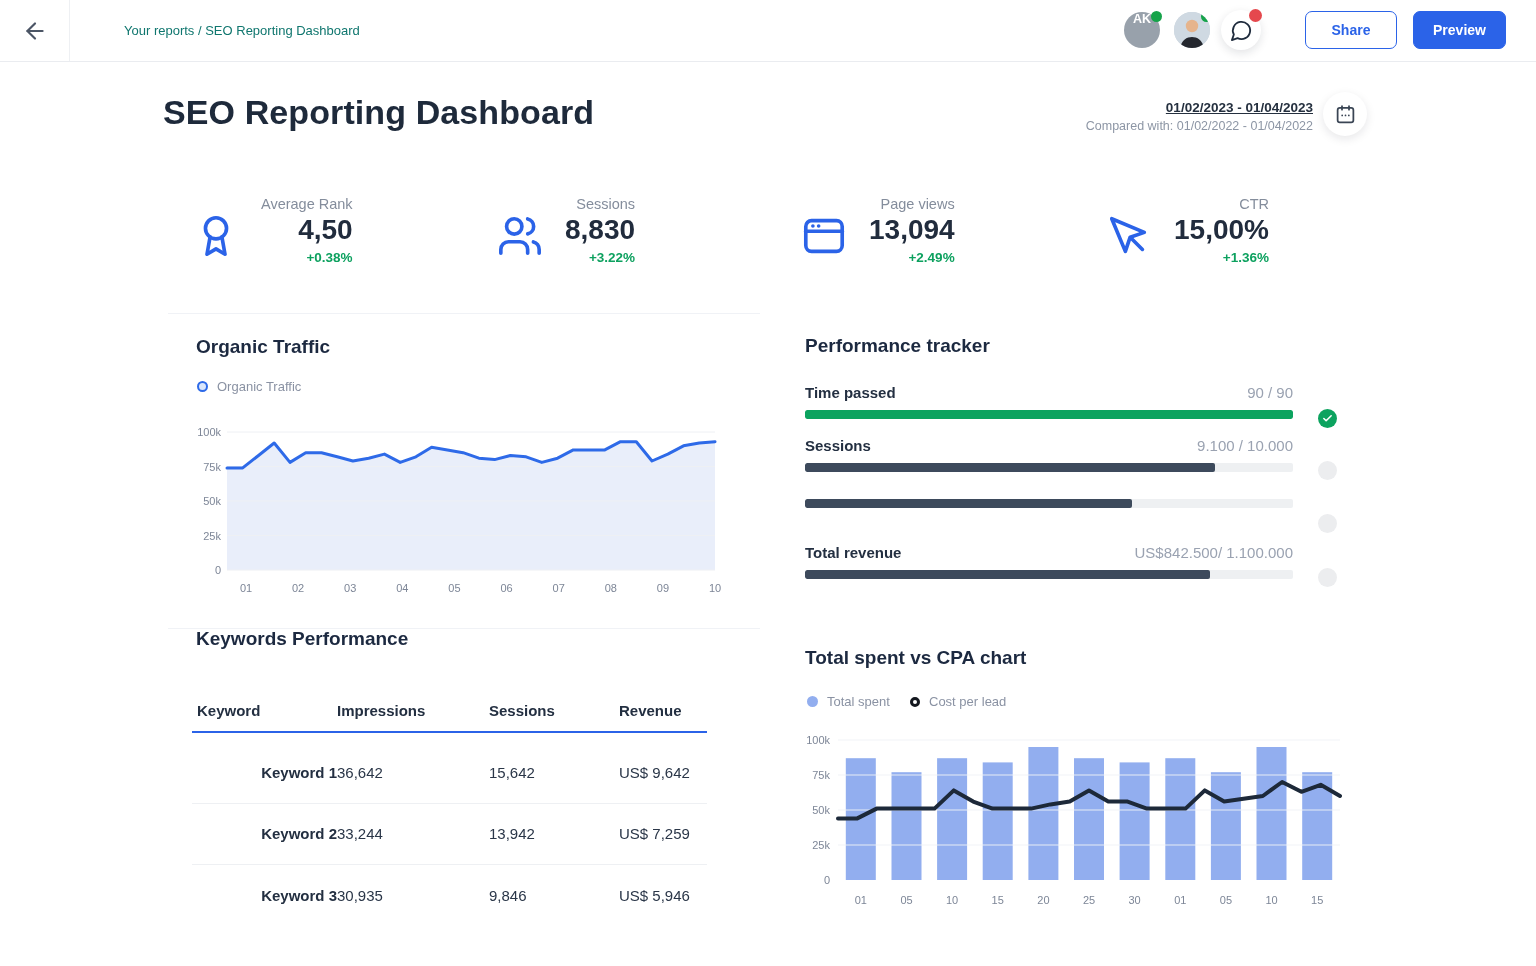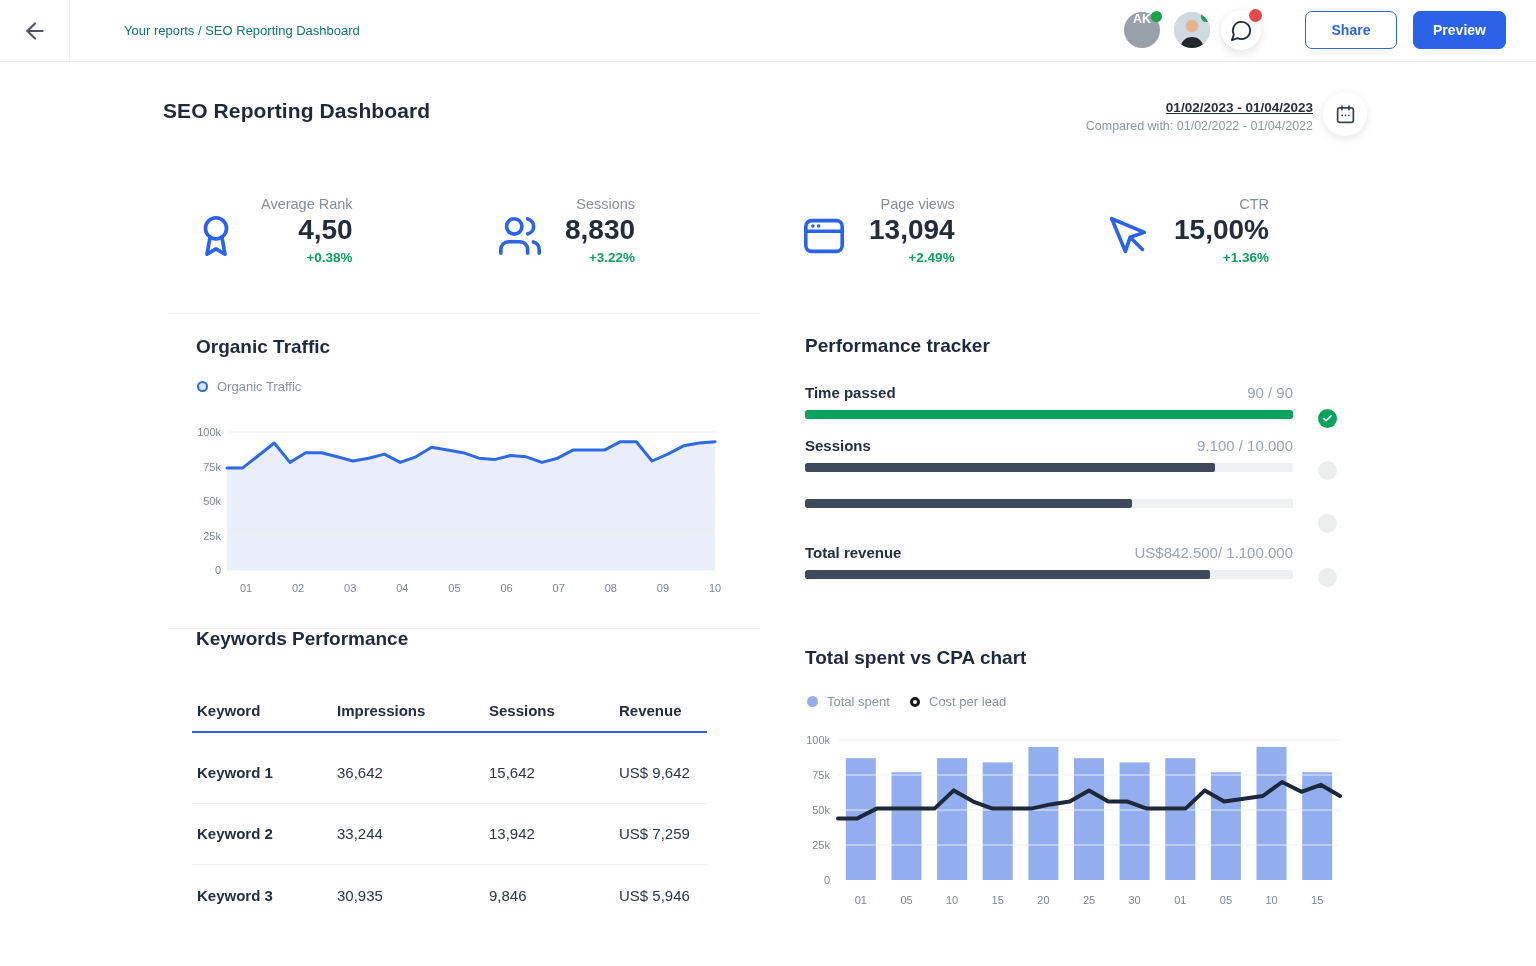--- a/index.html
+++ b/index.html
@@ -15,21 +15,21 @@
   .avatar-ak { left:1124px; background:#98a1ab; color:#fff; font-size:12.5px; font-weight:700; display:flex; justify-content:center; }
   .avatar-photo { left:1174px; overflow:hidden; background:#cdd6de; }
   .presence { position:absolute; top:-1px; right:-2px; width:11px; height:11px; border-radius:50%; background:#16a34a; }
   .chat-wrap { position:absolute; left:1221px; top:10px; width:40px; height:40px; border-radius:50%; background:#fff; box-shadow:0 3px 10px rgba(16,24,40,.12); display:flex; align-items:center; justify-content:center; cursor:pointer; }
   .chat-dot { position:absolute; top:-1px; right:-1px; width:13px; height:13px; border-radius:50%; background:#e5484d; }
   .btn { position:absolute; top:11px; height:38px; border-radius:7px; font-size:14px; font-weight:600; display:flex; align-items:center; justify-content:center; cursor:pointer; font-family:"Liberation Sans",sans-serif; }
   .btn-share { left:1305px; width:92px; background:#fff; border:1px solid #2b63e8; color:#2b63e8; }
   .btn-preview { left:1413px; width:93px; background:#2b63e8; border:1px solid #2b63e8; color:#fff; }
 
   
-  .page-title { position:absolute; left:163px; top:99px; font-size:21px; font-weight:700; color:#1e2a3b; letter-spacing:.1px;text-align:center; }
+  .page-title { position:absolute; left:163px; top:93px; font-size:34px; font-weight:700; color:#1e2a3b; letter-spacing:.1px;text-align:center; }
   .date-block { position:absolute; right:223px; top:100px; text-align:right; }
   .date-main { font-size:13.5px; font-weight:700; color:#25303f;text-decoration:underline; }
   .date-compared { font-size:12.5px; color:#8d96a5; margin-top:4px; }
   .cal-btn { position:absolute; left:1323px; top:92px; width:44px; height:44px; border-radius:50%; background:#fff; box-shadow:0 3px 10px rgba(16,24,40,.1); display:flex; align-items:center; justify-content:center; cursor:pointer; }
 
   
   .kpi { position:absolute; top:196px; width:295px; display:flex; gap:22px;text-align:right; }
   .kpi-icon { width:46px; height:46px; margin-top:17px; flex:0 0 46px; }
   .kpi-label { font-size:14.5px; color:#848d9c; }
   .kpi-value { font-size:28px; font-weight:700; color:#212c3d; margin-top:2px; }
@@ -58,21 +58,21 @@
   .pt-dot svg { display:none; width:11px; height:11px; }
   .pt-dot.done { background:#0ca35f; }
   .pt-dot.done svg { display:block; }
 
   
   .tbl-grid { position:absolute; left:197px; width:512px; display:grid; grid-template-columns:140px 152px 130px auto; }
   .tbl-head span { font-size:15px; font-weight:700; color:#232f41; }
   .tbl-rule { position:absolute; left:192px; width:515px; height:2px; background:#2b63e8; }
   .tbl-div { position:absolute; left:192px; width:515px; height:1px; background:#eef0f3; }
   .tbl-row span { font-size:15px; color:#2a3648; }
-  .tbl-row .kw { font-weight:700; color:#232f41; }
+  .tbl-row .kw { font-weight:700; color:#232f41;text-align:right; }
 </style>
 </head>
 <body>
 
 <div class="canvas">
 
   <div class="topbar">
     <div class="back-box">
       <svg width="26" height="26" viewBox="0 0 24 24" fill="none" stroke="#4b5565" stroke-width="2" stroke-linecap="round" stroke-linejoin="round">
           <path d="M19 12H5"></path>

